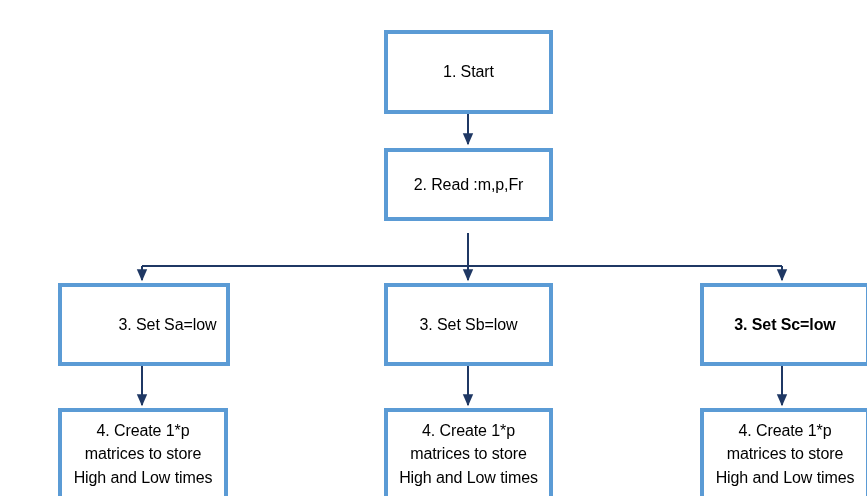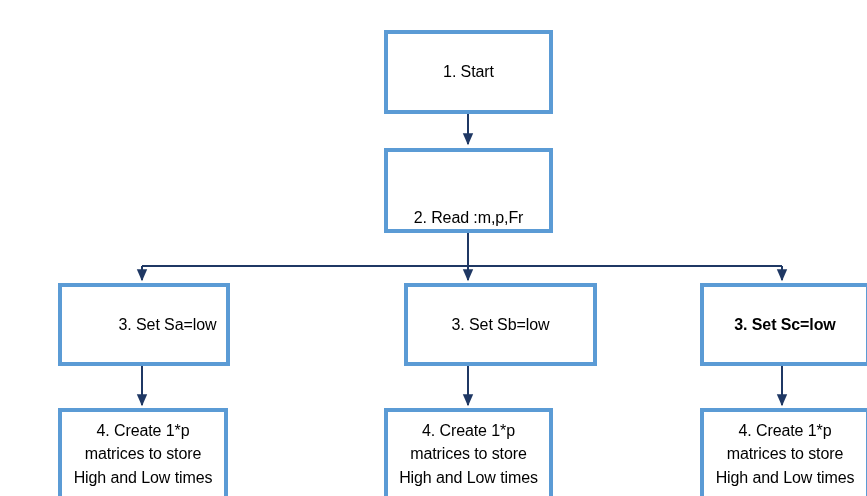--- a/index.html
+++ b/index.html
@@ -49,35 +49,34 @@
     left: 360px;
     top: 30px;
     width: 169px;
     height: 84px;
   }
   
   #node-read {
     left: 360px;
     top: 148px;
     width: 169px;
-    height: 85px;
-    align-items: flex-end;
+    height: 73px;
   }
   
   #node-set-sa {
     left: 34px;
     top: 283px;
     width: 172px;
     height: 83px;
     padding-left: 47px;
   }
   #node-set-sb {
-    left: 380px;
+    left: 360px;
     top: 283px;
-    width: 193px;
+    width: 169px;
     height: 83px;
   }
   #node-set-sc {
     left: 676px;
     top: 283px;
     width: 170px;
     height: 83px;
     font-weight: bold;
   }
   

